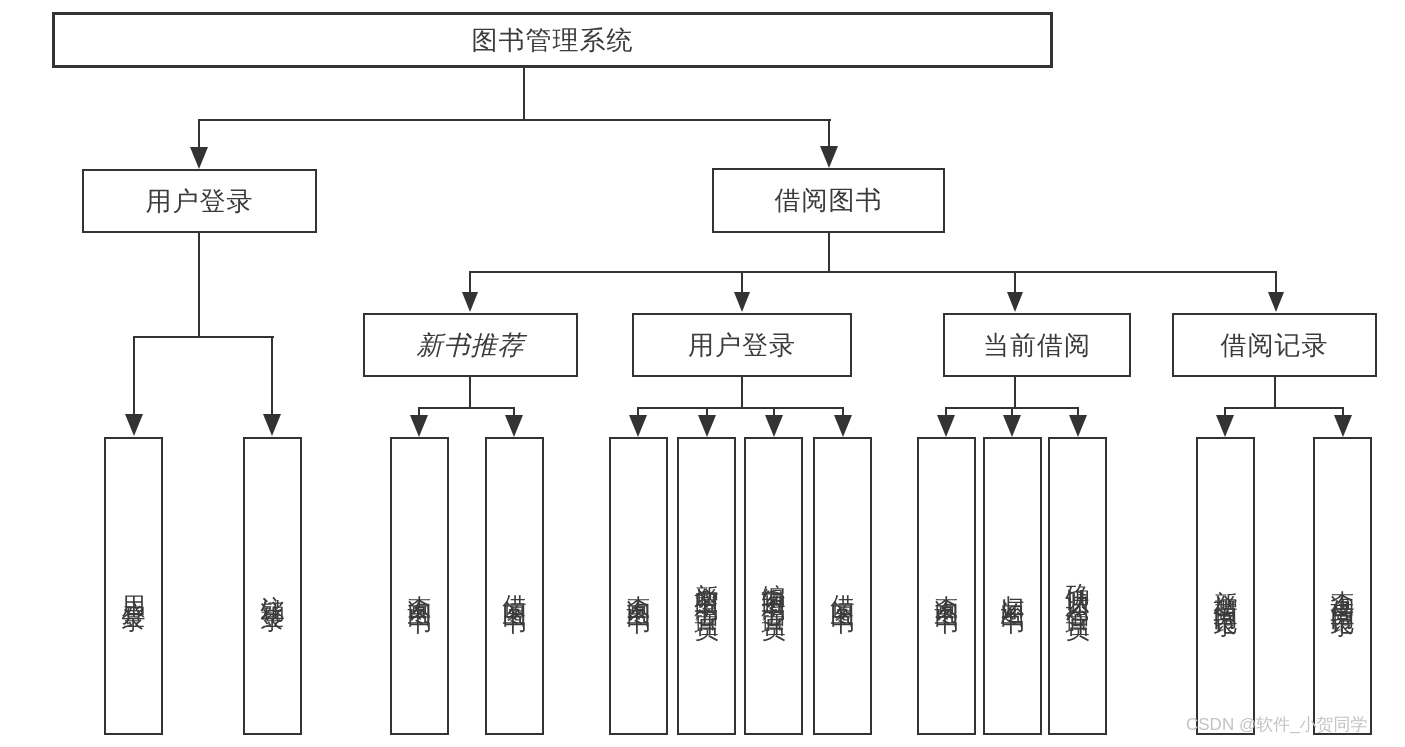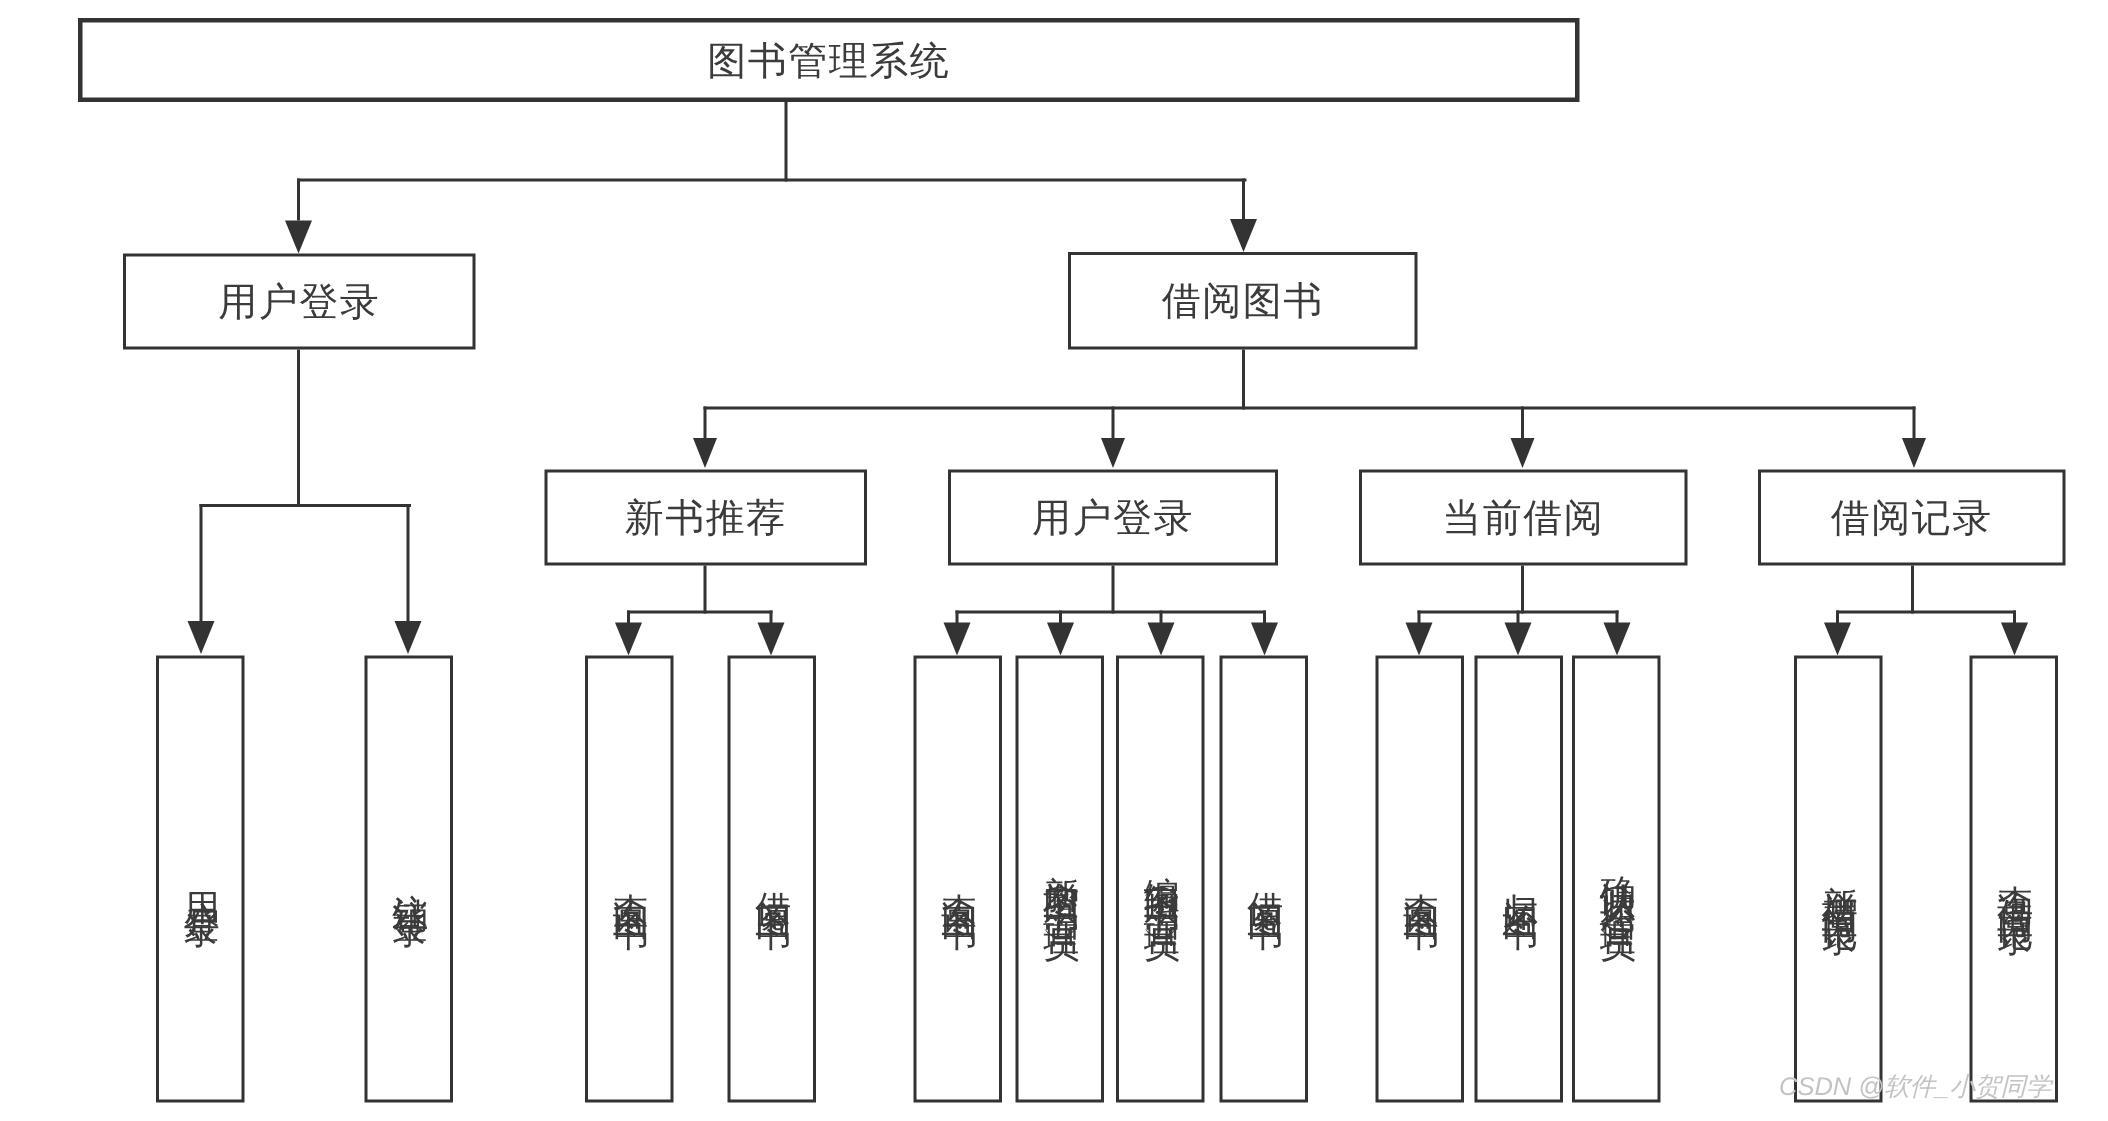--- a/index.html
+++ b/index.html
@@ -56,21 +56,20 @@
     border-top-width: 20px;
   }
   #watermark {
     position: absolute;
     left: 1186px;
     top: 713px;
     font-size: 17px;
     color: #c3c3c3;
     z-index: 10;
     white-space: nowrap;
-    font-style: italic;
   }
 </style>
 </head>
 <body>
 
 <div id="canvas">
 
   <div class="hbox root" style="left:24px; top:12px; width:1001px; height:56px;">图书管理系统</div>
 
   <div class="ln" style="left:523px; top:68px; width:2px; height:53px;"></div>
@@ -94,23 +93,23 @@
   <div class="ln" style="left:469px; top:271px; width:808px; height:2px;"></div>
   <div class="ln" style="left:469px; top:271px; width:2px; height:21px;"></div>
   <div class="tri sm" style="left:462px; top:292px;"></div>
   <div class="ln" style="left:741px; top:271px; width:2px; height:21px;"></div>
   <div class="tri sm" style="left:734px; top:292px;"></div>
   <div class="ln" style="left:1014px; top:271px; width:2px; height:21px;"></div>
   <div class="tri sm" style="left:1007px; top:292px;"></div>
   <div class="ln" style="left:1275px; top:271px; width:2px; height:21px;"></div>
   <div class="tri sm" style="left:1268px; top:292px;"></div>
 
-  <div class="hbox" style="left:363px; top:313px; width:215px; height:64px;">新书推荐</div>
+  <div class="hbox" style="left:363px; top:313px; width:215px; height:64px;font-style:italic;">新书推荐</div>
   <div class="hbox" style="left:632px; top:313px; width:220px; height:64px;">用户登录</div>
-  <div class="hbox" style="left:906px; top:313px; width:219px; height:64px;">当前借阅</div>
+  <div class="hbox" style="left:943px; top:313px; width:188px; height:64px;">当前借阅</div>
   <div class="hbox" style="left:1172px; top:313px; width:205px; height:64px;">借阅记录</div>
 
   <div class="ln" style="left:469px; top:377px; width:2px; height:32px;"></div>
   <div class="ln" style="left:741px; top:377px; width:2px; height:32px;"></div>
   <div class="ln" style="left:1014px; top:377px; width:2px; height:32px;"></div>
   <div class="ln" style="left:1274px; top:377px; width:2px; height:32px;"></div>
 
   <div class="ln" style="left:418px; top:407px; width:97px; height:2px;"></div>
   <div class="ln" style="left:637px; top:407px; width:207px; height:2px;"></div>
   <div class="ln" style="left:945px; top:407px; width:134px; height:2px;"></div>

